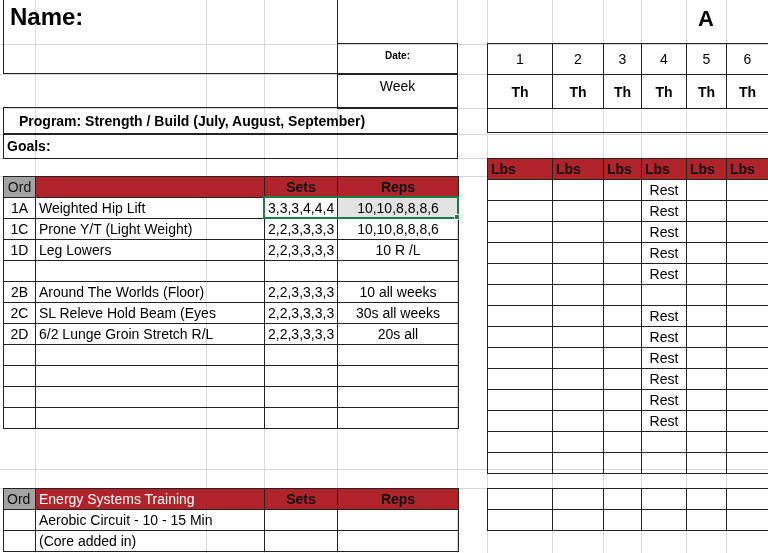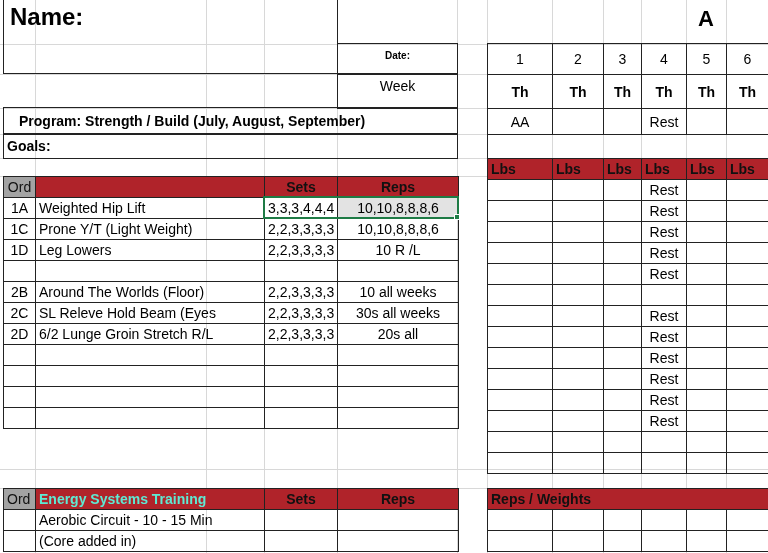--- a/index.html
+++ b/index.html
@@ -9,21 +9,21 @@
   .hline { position: absolute; left: 0; right: 0; height: 1px; background: #d8d8d8; }
   .box { position: absolute; border: 1.5px solid #222; }
   .cell { position: absolute; display: flex; align-items: center; font-size: 14px; white-space: nowrap; overflow: hidden; }
   .c { justify-content: center; }
   .l { justify-content: flex-start; padding-left: 4px; }
   .bold { font-weight: bold; }
   .tbl { position: absolute; border-collapse: collapse; table-layout: fixed; }
   .tbl td { border: 1.5px solid #222; font-size: 14px; height: 21px; padding: 0 3px; white-space: nowrap; overflow: hidden; line-height: 18px; }
   .tbl td.c { text-align: center; }
   .tbl td.hdr { background: #b0232a; font-weight: bold; color: #111; }
-  .tbl td.hdr-white { background: #b0232a; font-weight: bold; color: #5eead4; }
+  .tbl td.hdr-white { background: #b0232a; font-weight: normal; color: #ffffff; }
   .tbl td.hdr-ord { background: #a3a3a3; color: #111; font-weight: normal; }
   .sel { position: absolute; border: 2px solid #1e7b45; pointer-events: none; }
   .sel-handle { position: absolute; width: 6px; height: 6px; background: #1e7b45; border: 1px solid #fff; }
 </style>
 </head>
 <body>
 
 <div>
   <div class="vline" style="left:35px"></div>
   <div class="vline" style="left:206px"></div>
@@ -80,28 +80,20 @@
     <td class="c">6</td>
   </tr>
   <tr style="height:34px">
     <td class="c bold">Th</td>
     <td class="c bold">Th</td>
     <td class="c bold">Th</td>
     <td class="c bold">Th</td>
     <td class="c bold">Th</td>
     <td class="c bold">Th</td>
   </tr>
-  <tr style="height:26px">
-    <td class="c">AA</td>
-    <td class="c"></td>
-    <td class="c"></td>
-    <td class="c">Rest</td>
-    <td class="c"></td>
-    <td class="c"></td>
-  </tr>
   <tr style="height:24px">
     <td colspan="6"></td>
   </tr>
 </tbody>
   </table>
 
 <table class="tbl" style="left:3px; top:176px; width:455px;">
   <colgroup>
       <col style="width:32px">
       <col style="width:229px">
@@ -352,23 +344,20 @@
 <table class="tbl" style="left:487px; top:488px; width:281px;">
   <colgroup>
       <col style="width:65px">
       <col style="width:51px">
       <col style="width:38px">
       <col style="width:45px">
       <col style="width:40px">
       <col style="width:42px">
     </colgroup>
   <tbody>
-      <tr style="height:21px">
-    <td colspan="6" class="hdr" style="border-right:none">Reps / Weights</td>
-  </tr>
   <tr>
         <td></td>
         <td></td>
         <td></td>
         <td></td>
         <td></td>
         <td></td>
       </tr>
   <tr>
         <td></td>

